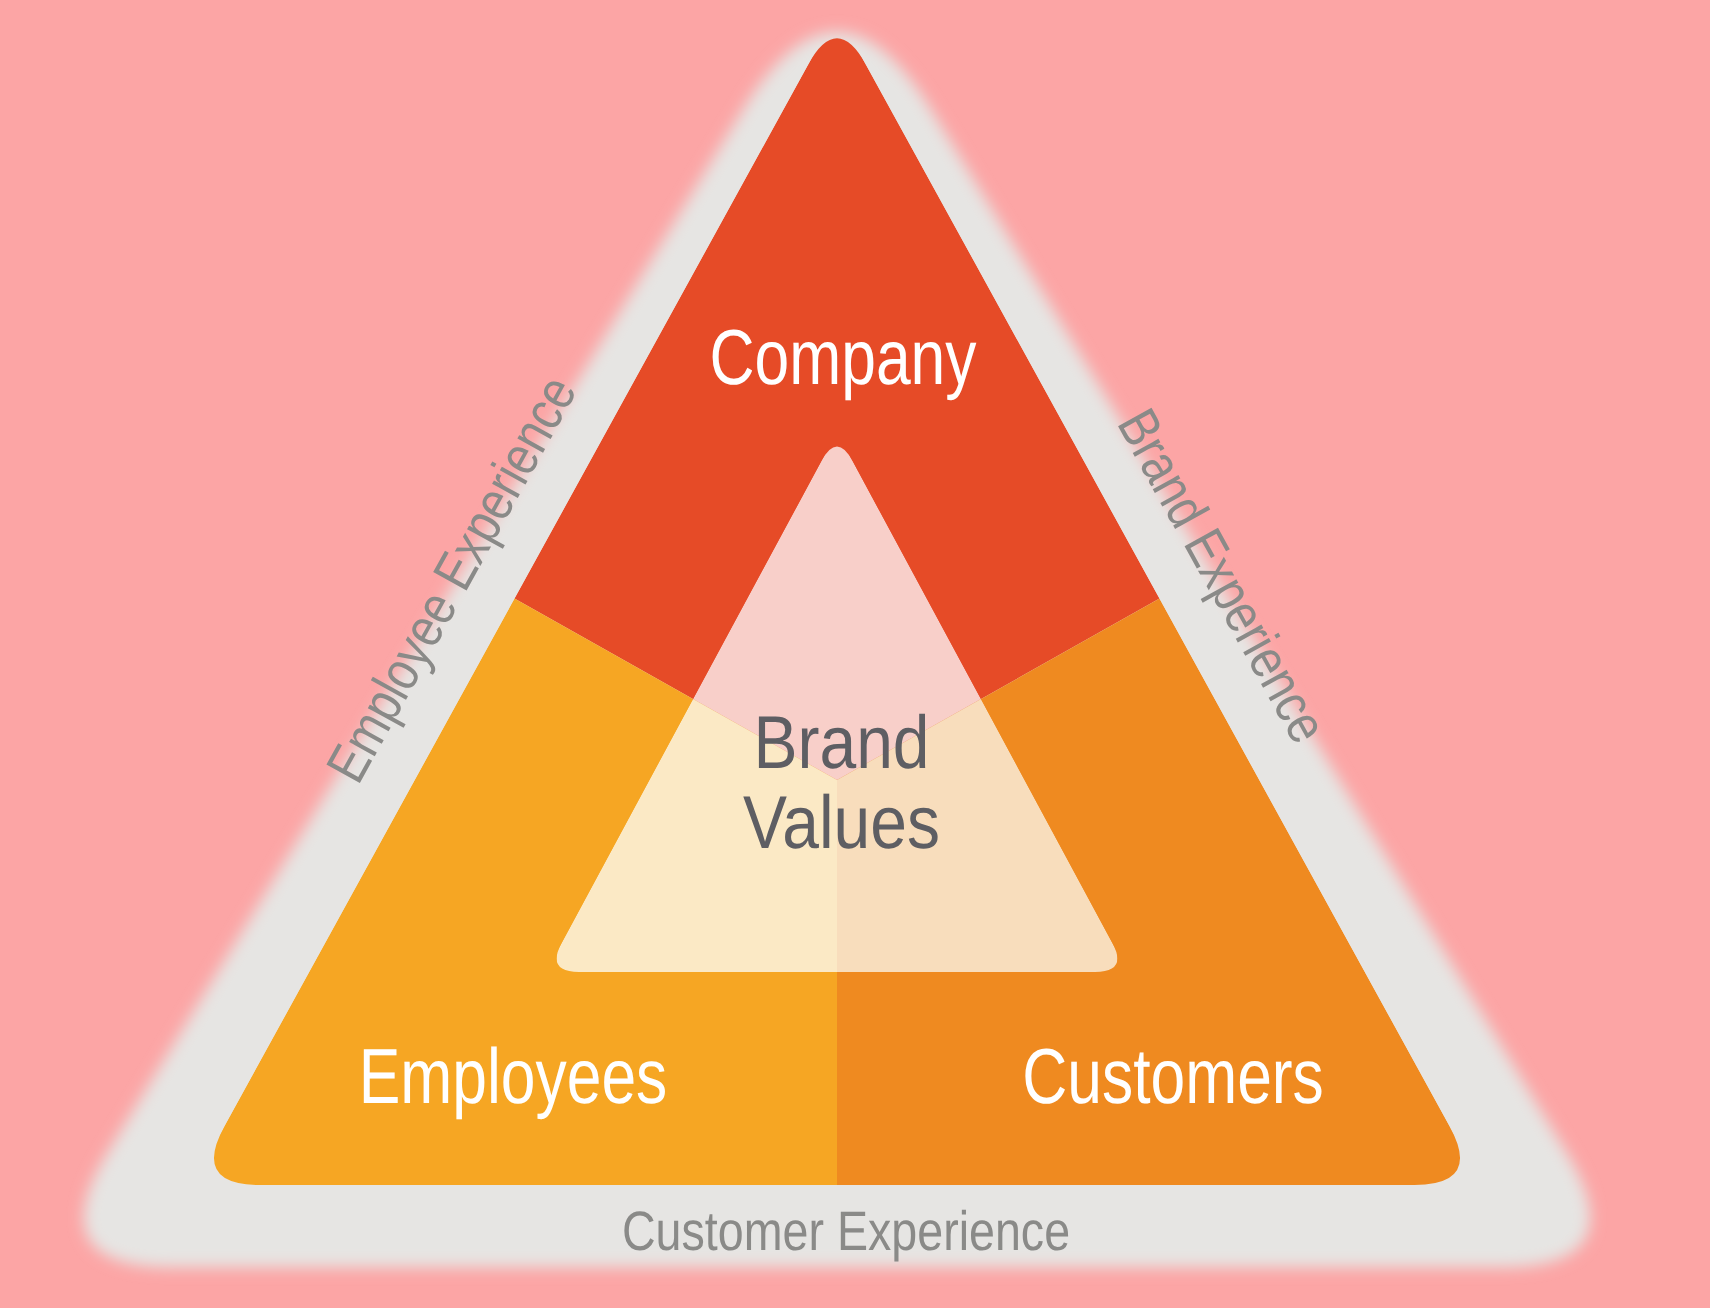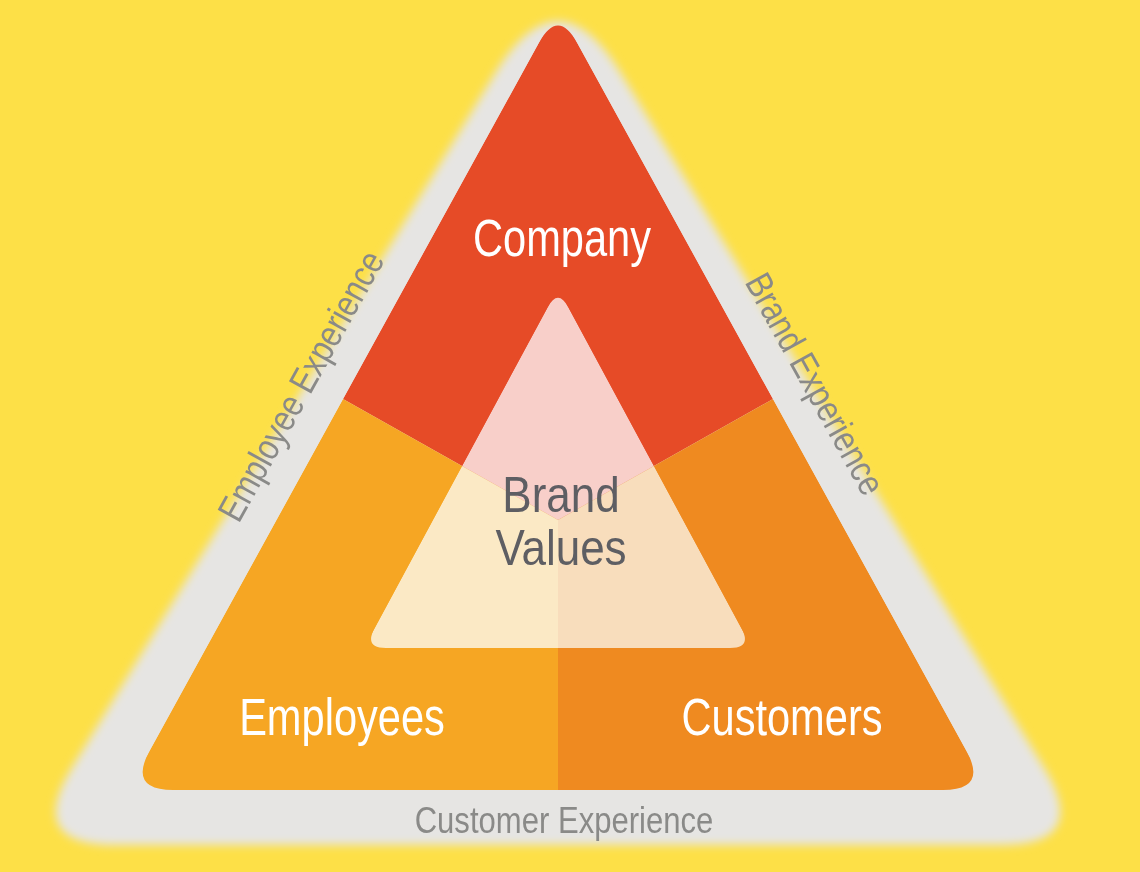--- a/index.html
+++ b/index.html
@@ -4,21 +4,21 @@
 <style>
   html, body {
     margin: 0;
     padding: 0;
     background: #ffffff;
   }
   .stage {
     position: relative;
     width: 1140px;
     height: 872px;
-    background: #fde047;
+    background: #fca5a5;
     overflow: hidden;
     font-family: "Liberation Sans", sans-serif;
   }
   svg { display: block; }
   text {
     font-family: "Liberation Sans", sans-serif;
   }
   .region-label {
     font-size: 52px;
     font-weight: 500;

